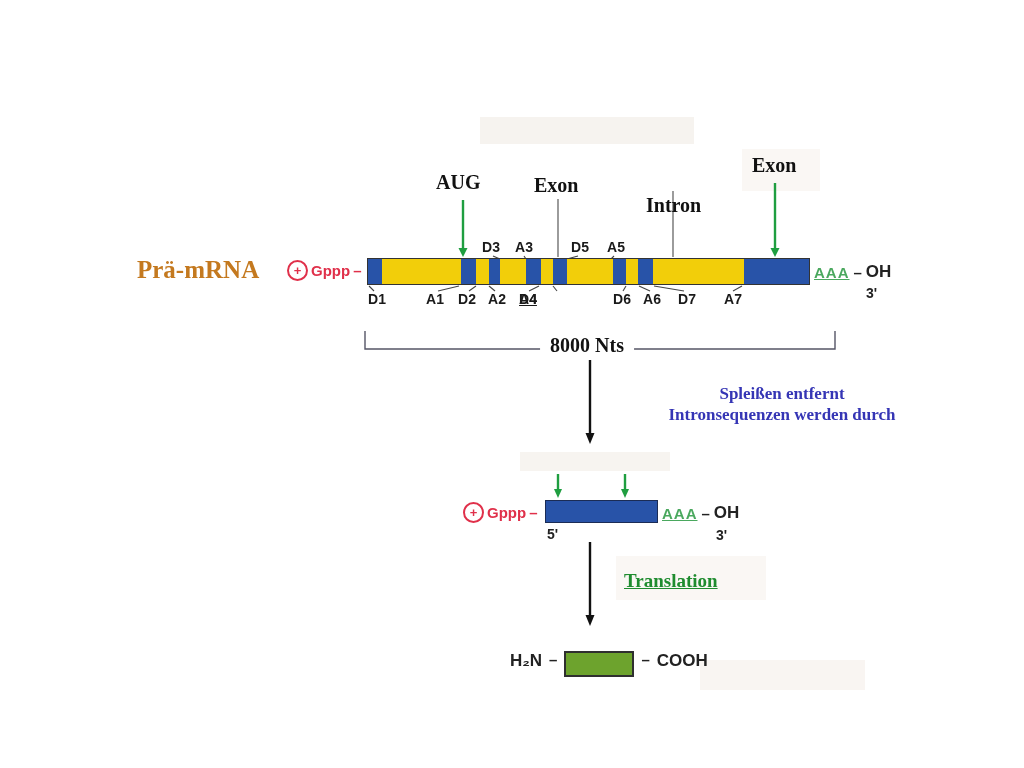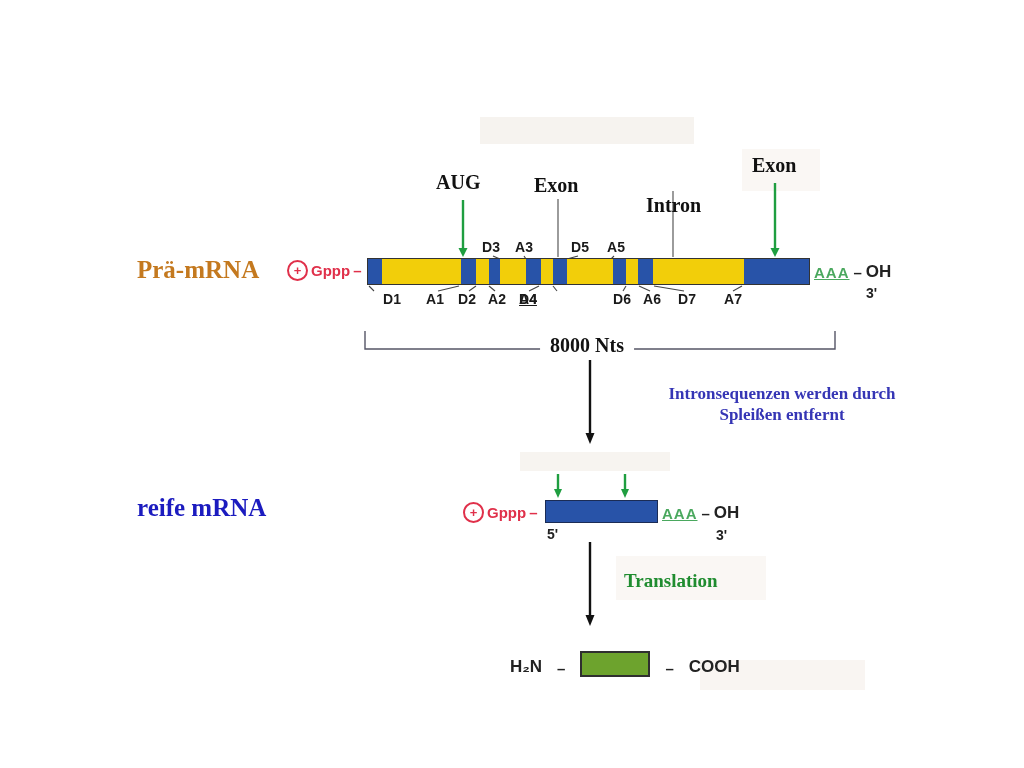--- a/index.html
+++ b/index.html
@@ -41,26 +41,26 @@
   .tail-oh{font:bold 17px "Liberation Sans",sans-serif;color:#222;}
   .prime{position:absolute;font:bold 14px "Liberation Sans",sans-serif;color:#222;z-index:2;}
 
   .length-label{position:absolute;left:587px;top:334px;transform:translateX(-50%);
     background:#fff;padding:0 10px;font:bold 20px "Liberation Serif",serif;color:#111;z-index:2;white-space:nowrap;}
 
   .splice-caption{position:absolute;left:648px;top:383px;width:268px;text-align:center;
     font:bold 17px "Liberation Serif",serif;color:var(--caption-blue,#3535b5);line-height:21px;z-index:2;}
 
   .translation-caption{position:absolute;left:624px;top:570px;
-    font:bold 19px "Liberation Serif",serif;color:var(--green-text,#1f8c2f);z-index:2;}
+    font:bold 19px "Liberation Serif",serif;color:var(--green-text,#1f8c2f);z-index:2;text-decoration:underline;}
 
   .mature-bar{position:absolute;left:545px;top:500px;width:111px;height:21px;
     background:var(--exon-blue,#2853a8);border:1.5px solid #1b2c55;z-index:2;}
 
-  .protein-group{position:absolute;left:510px;top:651px;display:flex;align-items:flex-end;gap:15px;z-index:2;
+  .protein-group{position:absolute;left:510px;top:651px;display:flex;align-items:flex-start;gap:7px;z-index:2;
     font-family:"Liberation Sans",sans-serif;color:#222;}
   .protein-term{font:bold 17px "Liberation Sans",sans-serif;color:#222;}
   .protein-dash{font:bold 15px "Liberation Sans",sans-serif;color:#222;}
   .protein-box{width:66px;height:22px;background:var(--protein-green,#6da32d);border:2px solid #2f2f2f;}
 </style>
 </head>
 <body>
 
 <div id="stage" style="--title-blue: #2323c8; --exon-blue: #2853a8; --intron-yellow: #f2ce0a; --cap-red: #e0304a; --tail-green: #4aa85e; --protein-green: #6da32d; --pre-label-orange: #c4791f; --mature-label-blue: #1b1bbf; --caption-blue: #3535b5; --green-text: #1f8c2f;">
 
@@ -124,21 +124,20 @@
     </g>
 
     <g stroke="#111" fill="#111">
       <line x1="590" y1="542" x2="590" y2="616" stroke-width="2.4"></line>
       <polygon points="585.5,615 594.5,615 590,626" stroke="none"></polygon>
     </g>
   </svg>
 
 
   <div class="abs row-label" style="left:95px;top:256px;color:var(--pre-label-orange,#c4791f);">Prä-mRNA</div>
-  <div class="abs row-label" style="left:95px;top:494px;color:var(--mature-label-blue,#1b1bbf);">reife mRNA</div>
 
   <div class="abs marker-label" style="left:436px;top:171px;">AUG</div>
   <div class="abs marker-label" style="left:534px;top:174px;">Exon</div>
   <div class="abs marker-label" style="left:646px;top:166px;margin-top:28px;">Intron</div>
   <div class="abs marker-label" style="left:752px;top:154px;">Exon</div>
 
   <div class="cap-group" style="left:287px;top:260px;">
     <span class="cap-circle">+</span>
     <span class="cap-text">Gppp</span>
     <span class="cap-dash">–</span>
@@ -165,22 +164,22 @@
   <div class="tail-group" style="left:814px;top:262px;">
     <span class="tail-aaa">AAA</span>
     <span class="tail-dash">–</span>
     <span class="tail-oh">OH</span>
   </div>
   <div class="prime" style="left:866px;top:285px;">3'</div>
 
   <div class="length-label">8000 Nts</div>
 
   <div class="splice-caption">
+    <div>Spleißen entfernt</div>
     <div>Intronsequenzen werden durch</div>
-    <div>Spleißen entfernt</div>
   </div>
 
   <div class="cap-group" style="left:463px;top:502px;">
     <span class="cap-circle">+</span>
     <span class="cap-text">Gppp</span>
     <span class="cap-dash">–</span>
   </div>
 
   <div class="mature-bar"></div>
   <div class="prime" style="left:547px;top:526px;">5'</div>
@@ -199,21 +198,21 @@
     <span class="protein-dash">–</span>
     <span class="protein-box"></span>
     <span class="protein-dash">–</span>
     <span class="protein-term">COOH</span>
   </div>
 
 <div class="site-label" style="left: 491px; top: 239px;">D3</div>
     <div class="site-label" style="left: 524px; top: 239px;">A3</div>
     <div class="site-label" style="left: 580px; top: 239px;">D5</div>
     <div class="site-label" style="left: 616px; top: 239px;">A5</div>
-    <div class="site-label" style="left: 392px; top: 291px;">D1</div>
+    <div class="site-label" style="left: 377px; top: 291px;">D1</div>
     <div class="site-label" style="left: 435px; top: 291px;">A1</div>
     <div class="site-label" style="left: 467px; top: 291px;">D2</div>
     <div class="site-label" style="left: 497px; top: 291px;">A2</div>
     <div class="site-label" style="left: 528px; top: 291px;">D4</div>
     <div class="site-label" style="left: 528px; top: 291px; text-decoration: underline;">A4</div>
     <div class="site-label" style="left: 622px; top: 291px;">D6</div>
     <div class="site-label" style="left: 652px; top: 291px;">A6</div>
     <div class="site-label" style="left: 687px; top: 291px;">D7</div>
     <div class="site-label" style="left: 733px; top: 291px;">A7</div>
   </div>

